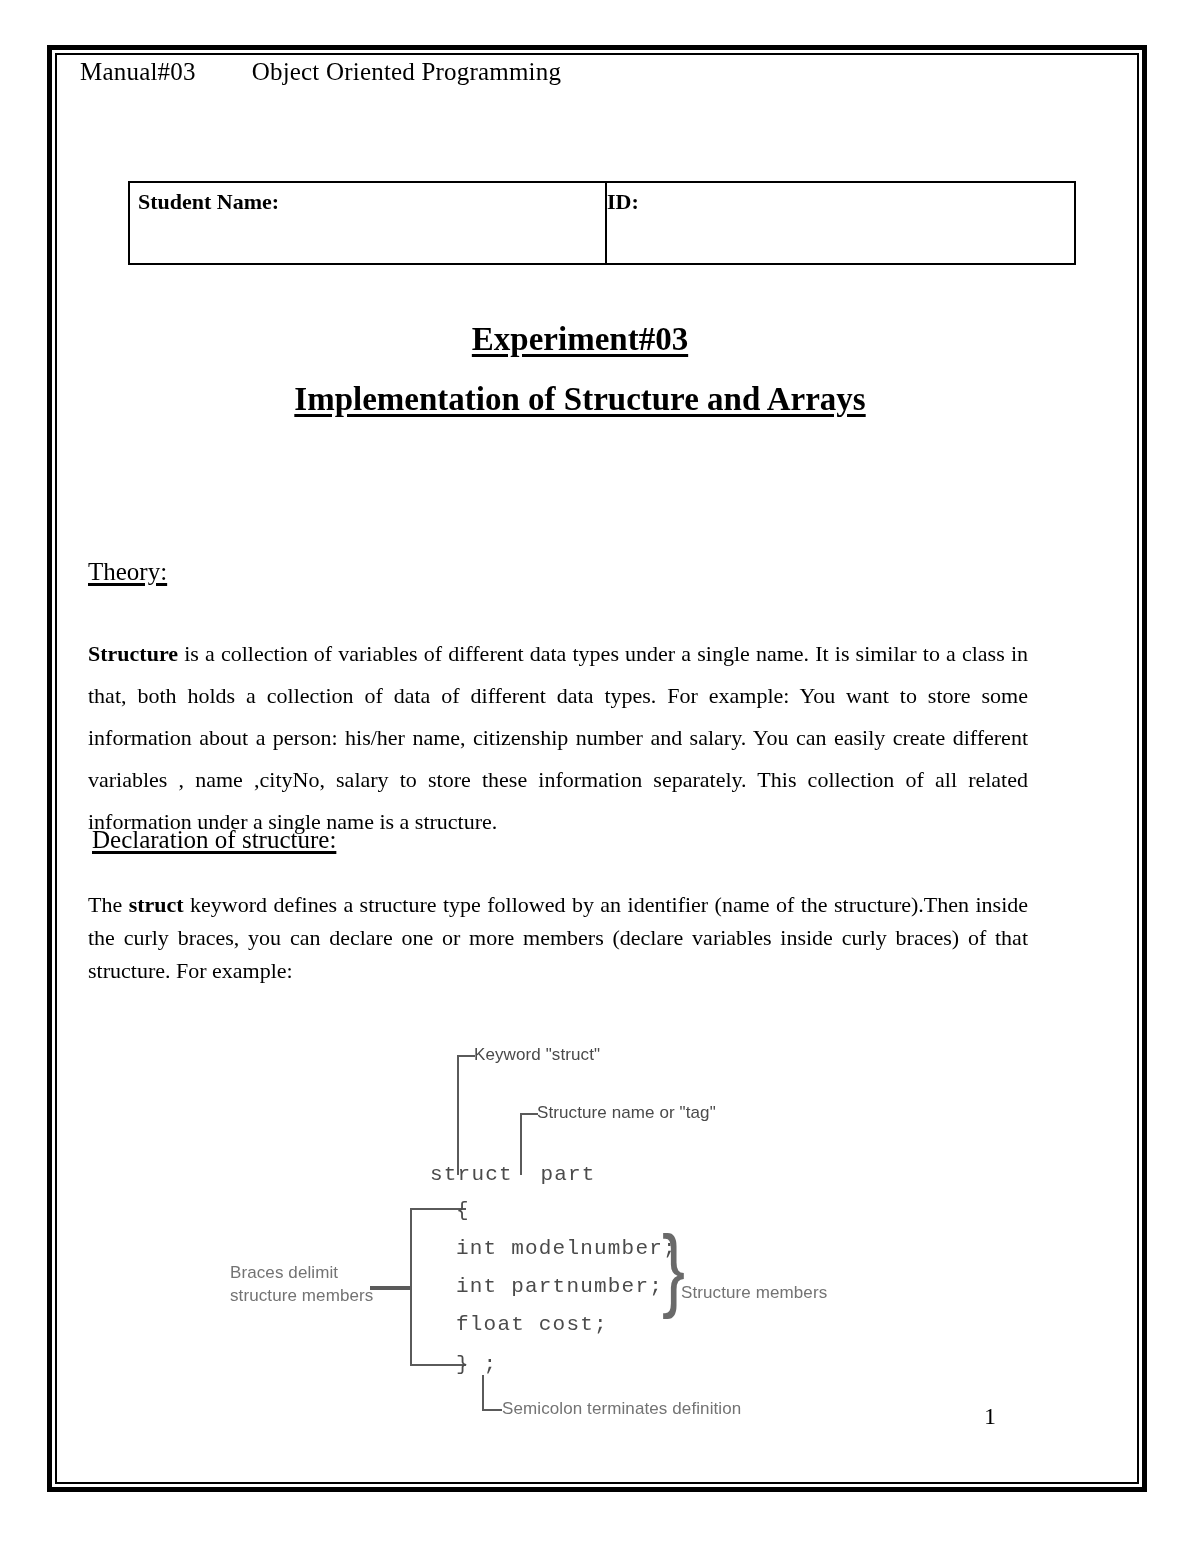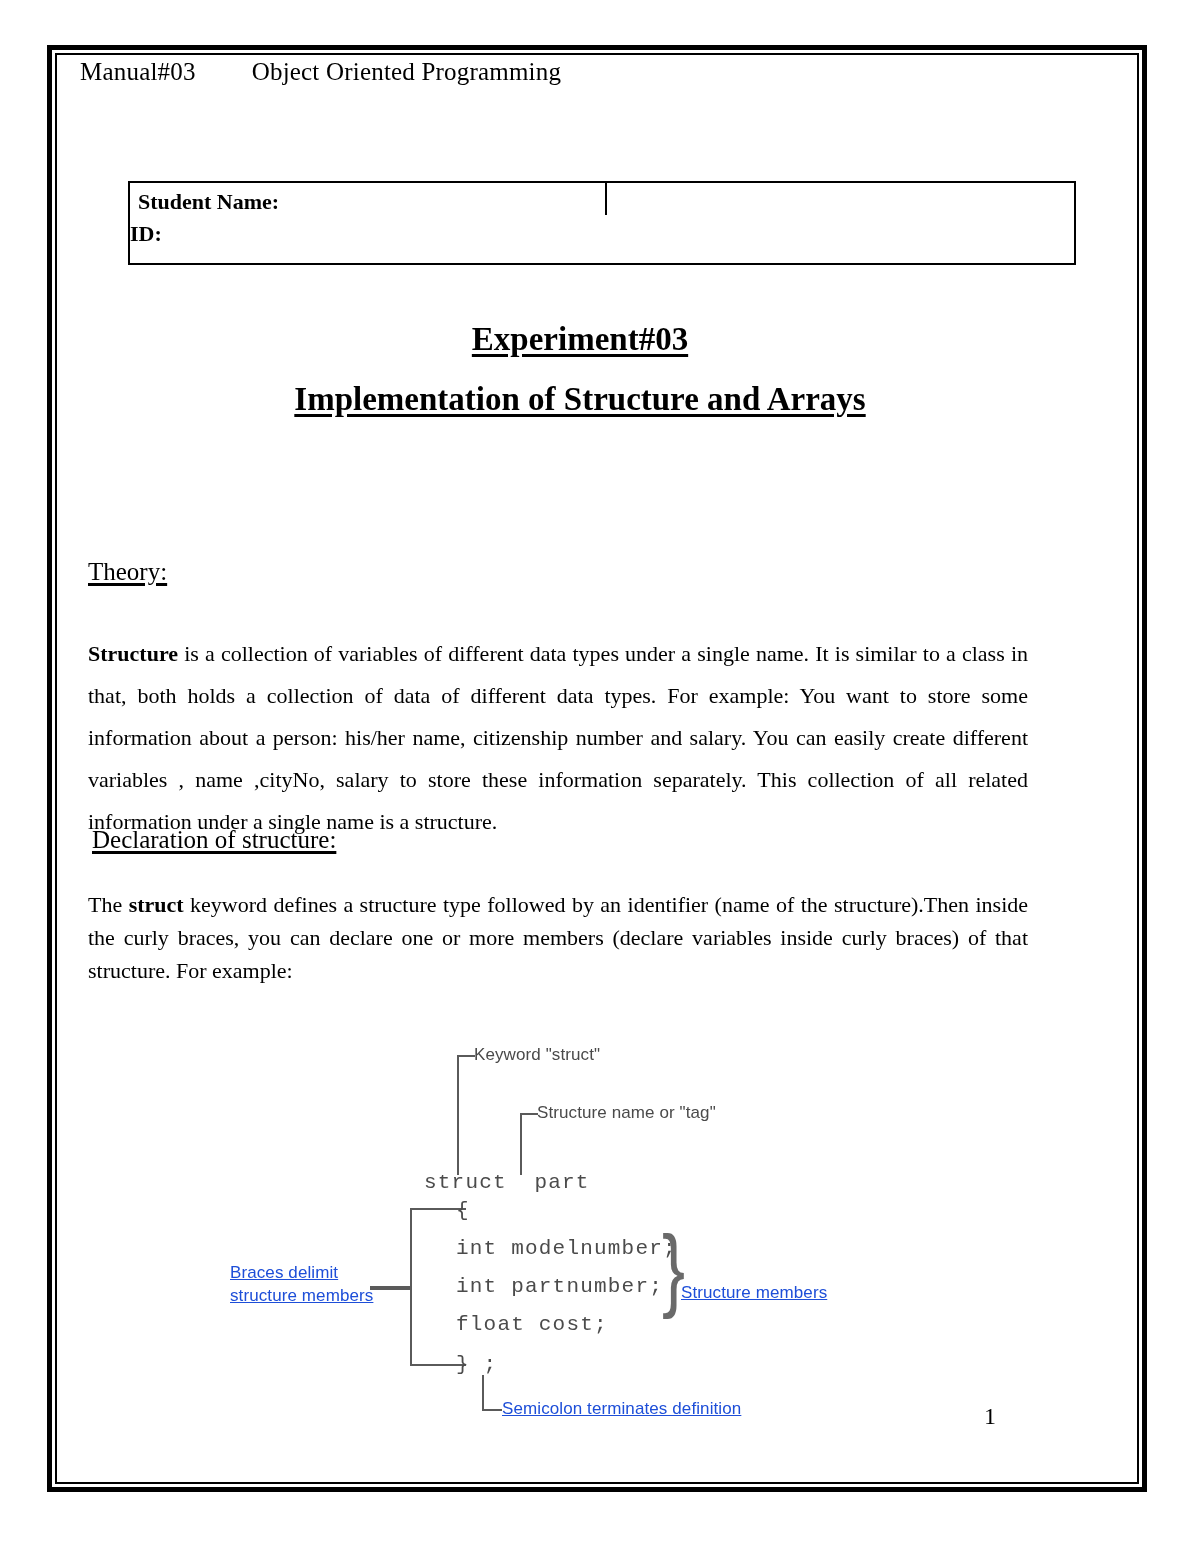--- a/index.html
+++ b/index.html
@@ -64,21 +64,20 @@
   
   .info-table {
     position: absolute;
     left: 48px;
     top: 123px;
     width: 948px;
     height: 84px;
     border: 2.5px solid #000;
     box-sizing: border-box;
     display: flex;
-    flex-direction: column;
   }
   .info-cell {
     box-sizing: border-box;
     padding: 6px 0 0 8px;
     font-size: 22px;
     font-weight: bold;
   }
   .info-cell.left {
     width: 477px;
     border-right: 2.5px solid #000;
@@ -158,21 +157,21 @@
     height: 420px;
     font-family: "Liberation Sans", "DejaVu Sans", sans-serif;
   }
   .diagram-label {
     position: absolute;
     font-size: 17px;
     color: #4a4a4a;
     white-space: pre;
     letter-spacing: 0.1px;
   }
-  .diagram-label.dark { color: #1d4ed8; text-decoration: underline; }
+  .diagram-label.dark { color: #737373; }
   .code-line {
     position: absolute;
     font-family: "Liberation Mono", "DejaVu Sans Mono", monospace;
     font-size: 21px;
     color: #4b4b4b;
     white-space: pre;
     letter-spacing: 1.2px;
   }
   .rule-h {
     position: absolute;
@@ -250,21 +249,21 @@
   <div class="diagram">
 
     <div class="diagram-label" style="left: 244px; top: 32px;">Keyword "struct"</div>
     <div class="rule-h" style="left: 227px; top: 42px; width: 18px;"></div>
     <div class="rule-v" style="left: 227px; top: 42px; height: 120px;"></div>
 
     <div class="diagram-label" style="left: 307px; top: 90px;">Structure name or "tag"</div>
     <div class="rule-h" style="left: 290px; top: 100px; width: 18px;"></div>
     <div class="rule-v" style="left: 290px; top: 100px; height: 62px;"></div>
 
-    <div class="code-line" style="left: 194px; top: 150px; margin-top: 8px;">struct  part</div>
+    <div class="code-line" style="left: 200px; top: 150px;">struct  part</div>
 
     <div class="bracket-left" style="left: 180px; top: 195px; width: 56px; height: 158px;"></div>
     <div class="rule-h" style="left: 140px; top: 273px; width: 42px; height: 4px;"></div>
 
     <div class="diagram-label dark" style="left: 0px; top: 250px;">Braces delimit</div>
     <div class="diagram-label dark" style="left: 0px; top: 273px;">structure members</div>
 
     <div class="code-line" style="left: 226px; top: 186px;">{</div>
     <div class="code-line" style="left: 226px; top: 224px;">int modelnumber;</div>
     <div class="code-line" style="left: 226px; top: 262px;">int partnumber;</div>

